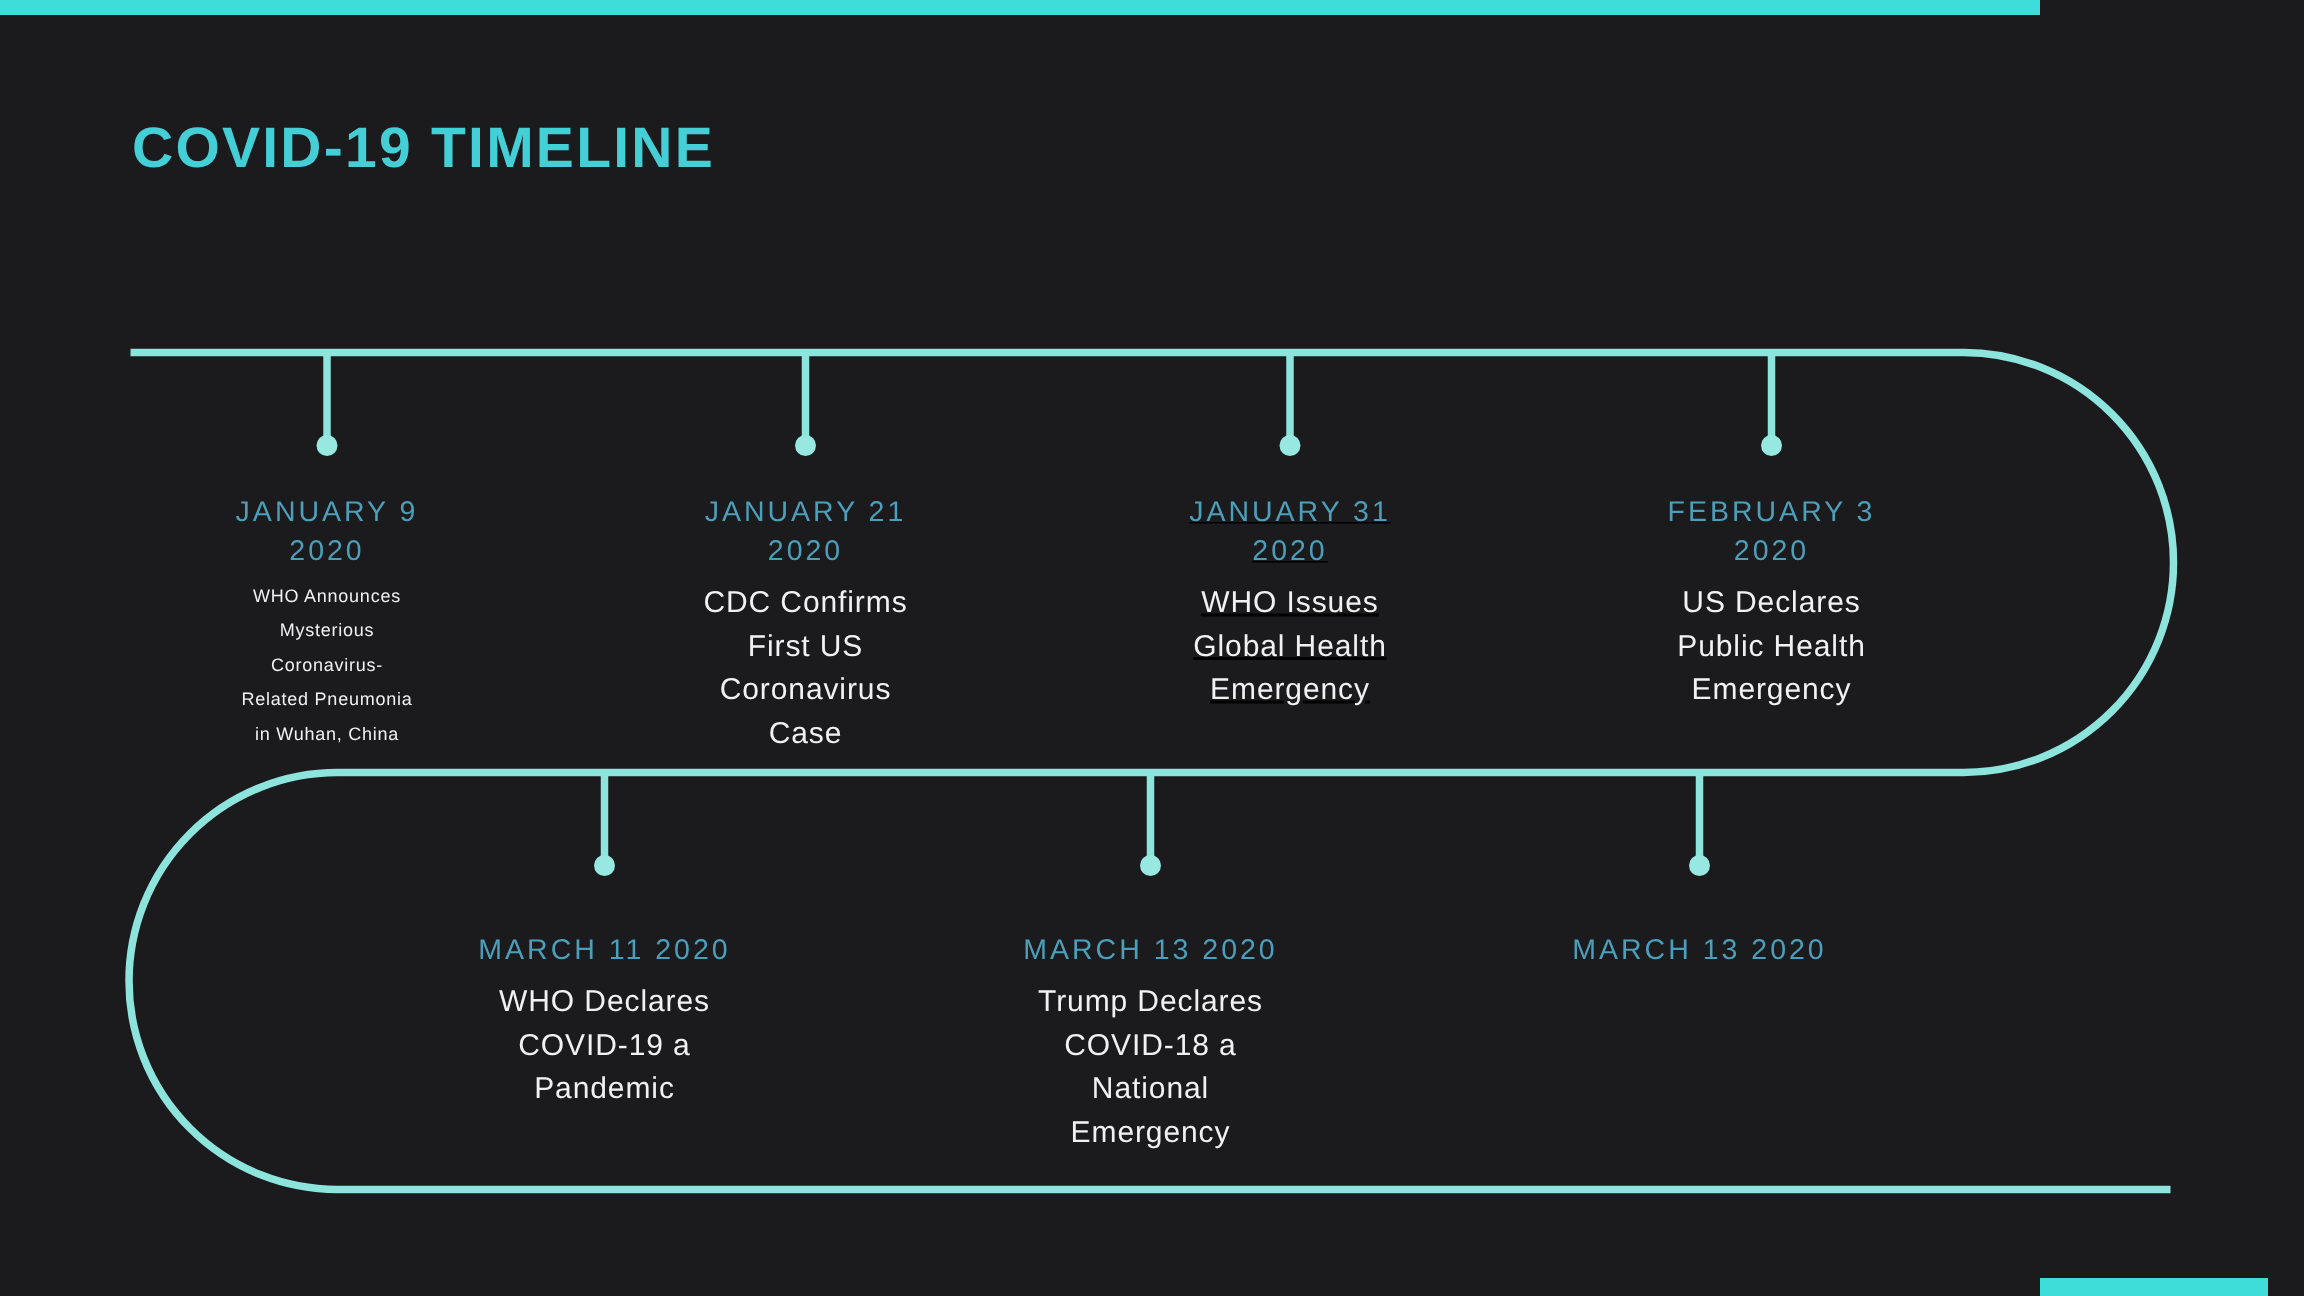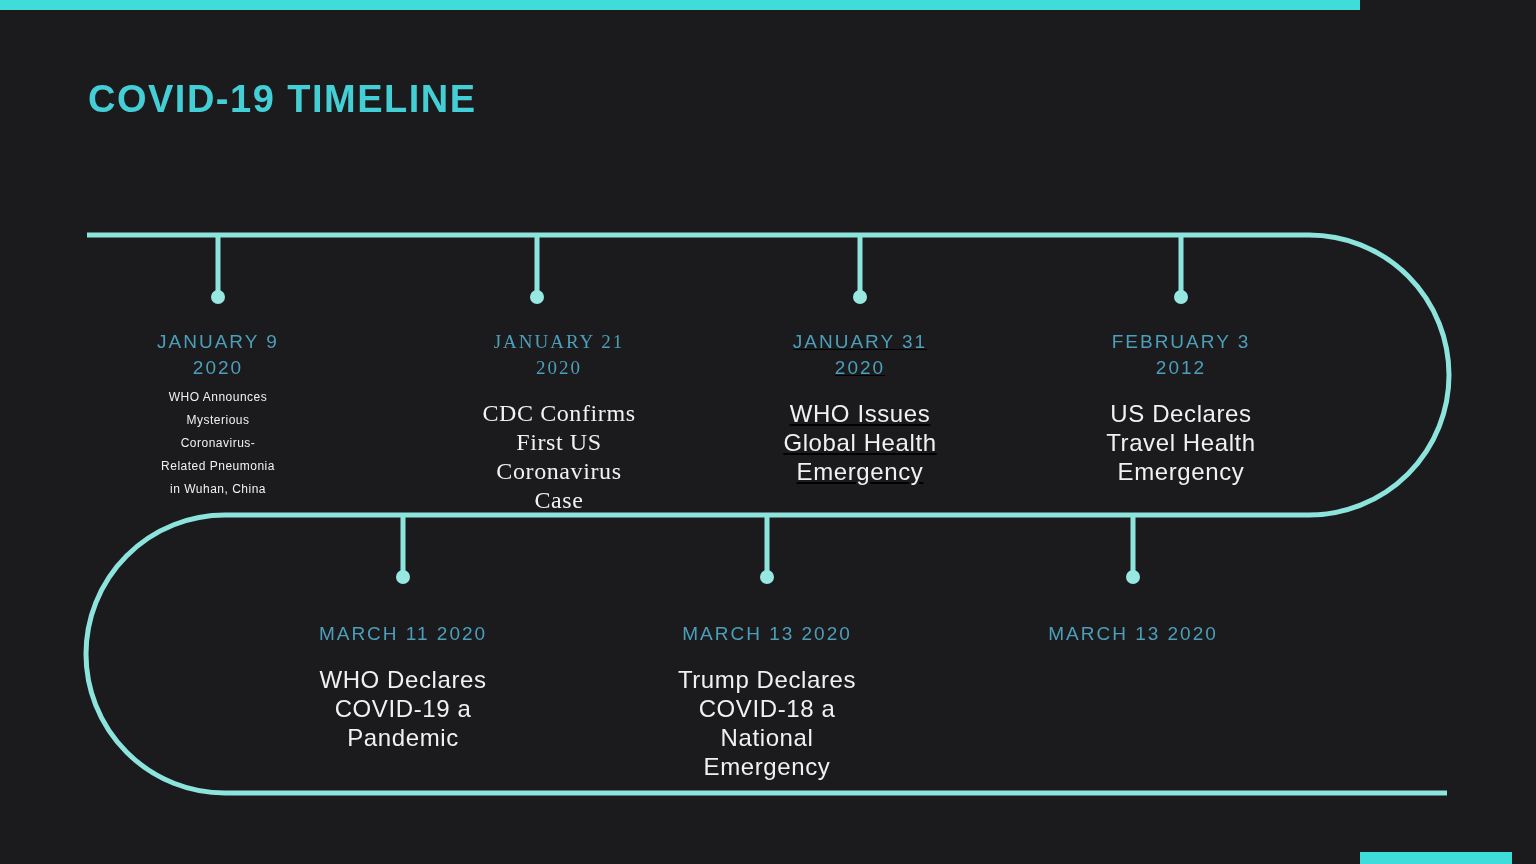--- a/index.html
+++ b/index.html
@@ -46,31 +46,31 @@
   }
   .event .date {
     color: #4c9fba;
     font-size: 19px;
     line-height: 26px;
     letter-spacing: 2px;
     white-space: pre-line;
   }
   .event .desc {
     color: #f1f1f1;
-    font-size: 24px;
+    font-size: 20px;
     line-height: 29px;
     letter-spacing: 0.6px;
-    margin-top: 18px;
+    margin-top: 7px;
     white-space: pre-line;
   }
   .event.top { top: 329px; }
   .event.bottom { top: 621px; }
   .event.e1 .desc { font-size: 12px; line-height: 23px; margin-top: 5px; letter-spacing: 0.5px; }
   .e1 { left: 98px;  width: 240px; }
-  .e2 { left: 439px; width: 240px; font-family: Liberation Serif, serif; }
+  .e2 { left: 417px; width: 240px; }
   .e3 { left: 740px; width: 240px; text-decoration: underline; }
   .e4 { left: 1061px; width: 240px; }
   .e5 { left: 273px; width: 260px; }
   .e6 { left: 637px; width: 260px; }
   .e7 { left: 1003px; width: 260px; }
 </style>
 </head>
 <body>
 
 <div class="canvas">
@@ -121,23 +121,23 @@
   <div class="event top e3">
     <div class="date">JANUARY 31
 2020</div>
     <div class="desc">WHO Issues
 Global Health
 Emergency</div>
   </div>
 
   <div class="event top e4">
     <div class="date">FEBRUARY 3
-2012</div>
+2020</div>
     <div class="desc">US Declares
-Travel Health
+Public Health
 Emergency</div>
   </div>
 
   <div class="event bottom e5">
     <div class="date">MARCH 11 2020</div>
     <div class="desc">WHO Declares
 COVID-19 a
 Pandemic</div>
   </div>
 

